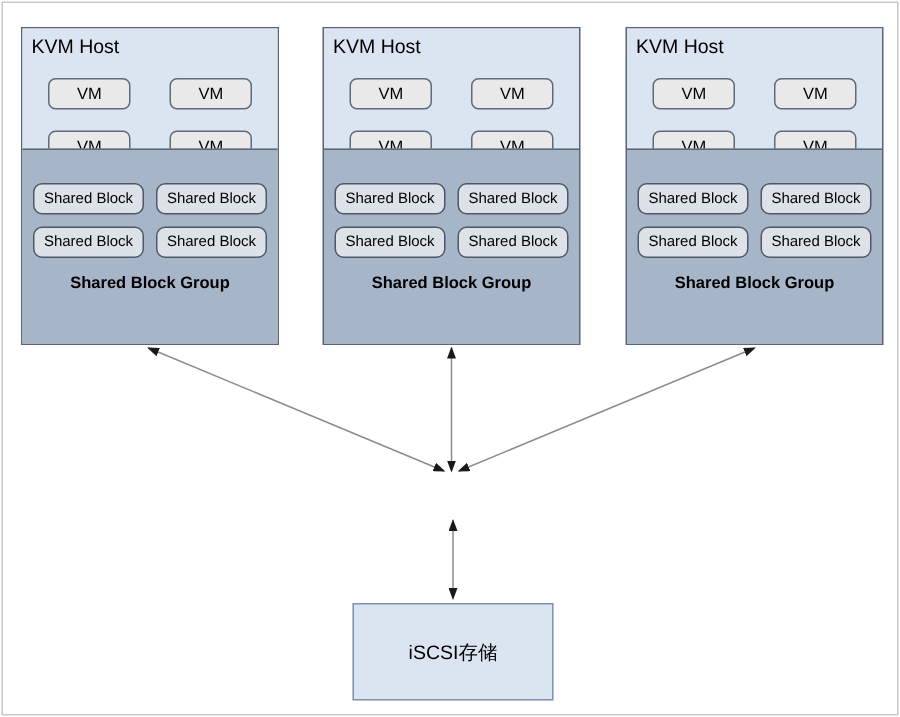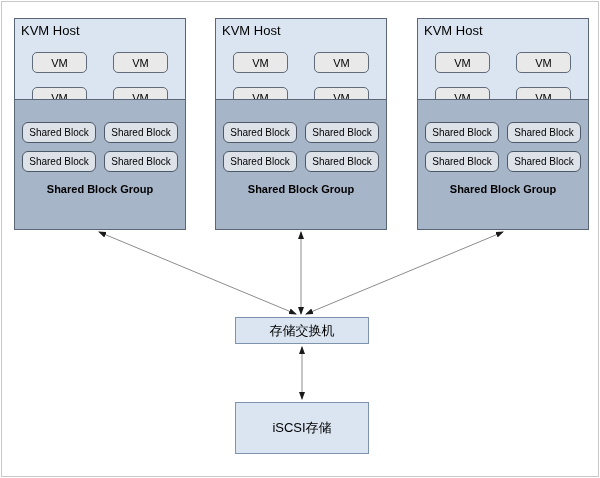--- a/index.html
+++ b/index.html
@@ -112,21 +112,21 @@
   .switch-box {
     left: 233px;
     top: 315px;
     width: 134px;
     height: 27px;
   }
   .storage-box {
     left: 233px;
     top: 400px;
     width: 134px;
-    height: 52px;
+    height: 65px;
   }
   
   .arrows {
     position: absolute;
     left: 0;
     top: 0;
     width: 596px;
     height: 474px;
     pointer-events: none;
   }
@@ -208,17 +208,16 @@
       <marker id="ah" markerWidth="8" markerHeight="6" refX="7" refY="3" orient="auto-start-reverse" markerUnits="userSpaceOnUse">
         <path d="M0,0 L8,3 L0,6 Z" fill="#1a1a1a"></path>
       </marker>
     </defs>
     <line x1="97" y1="230" x2="294" y2="312" marker-start="url(#ah)" marker-end="url(#ah)"></line>
     <line x1="299" y1="230" x2="299" y2="312" marker-start="url(#ah)" marker-end="url(#ah)"></line>
     <line x1="501" y1="230" x2="304" y2="312" marker-start="url(#ah)" marker-end="url(#ah)"></line>
     <line x1="300" y1="345" x2="300" y2="397" marker-start="url(#ah)" marker-end="url(#ah)"></line>
   </svg>
 
-  <div class="blue-box switch-box">存储交换机</div>
 
   <div class="blue-box storage-box">iSCSI存储</div>
 
 </div>
 
 </body></html>

